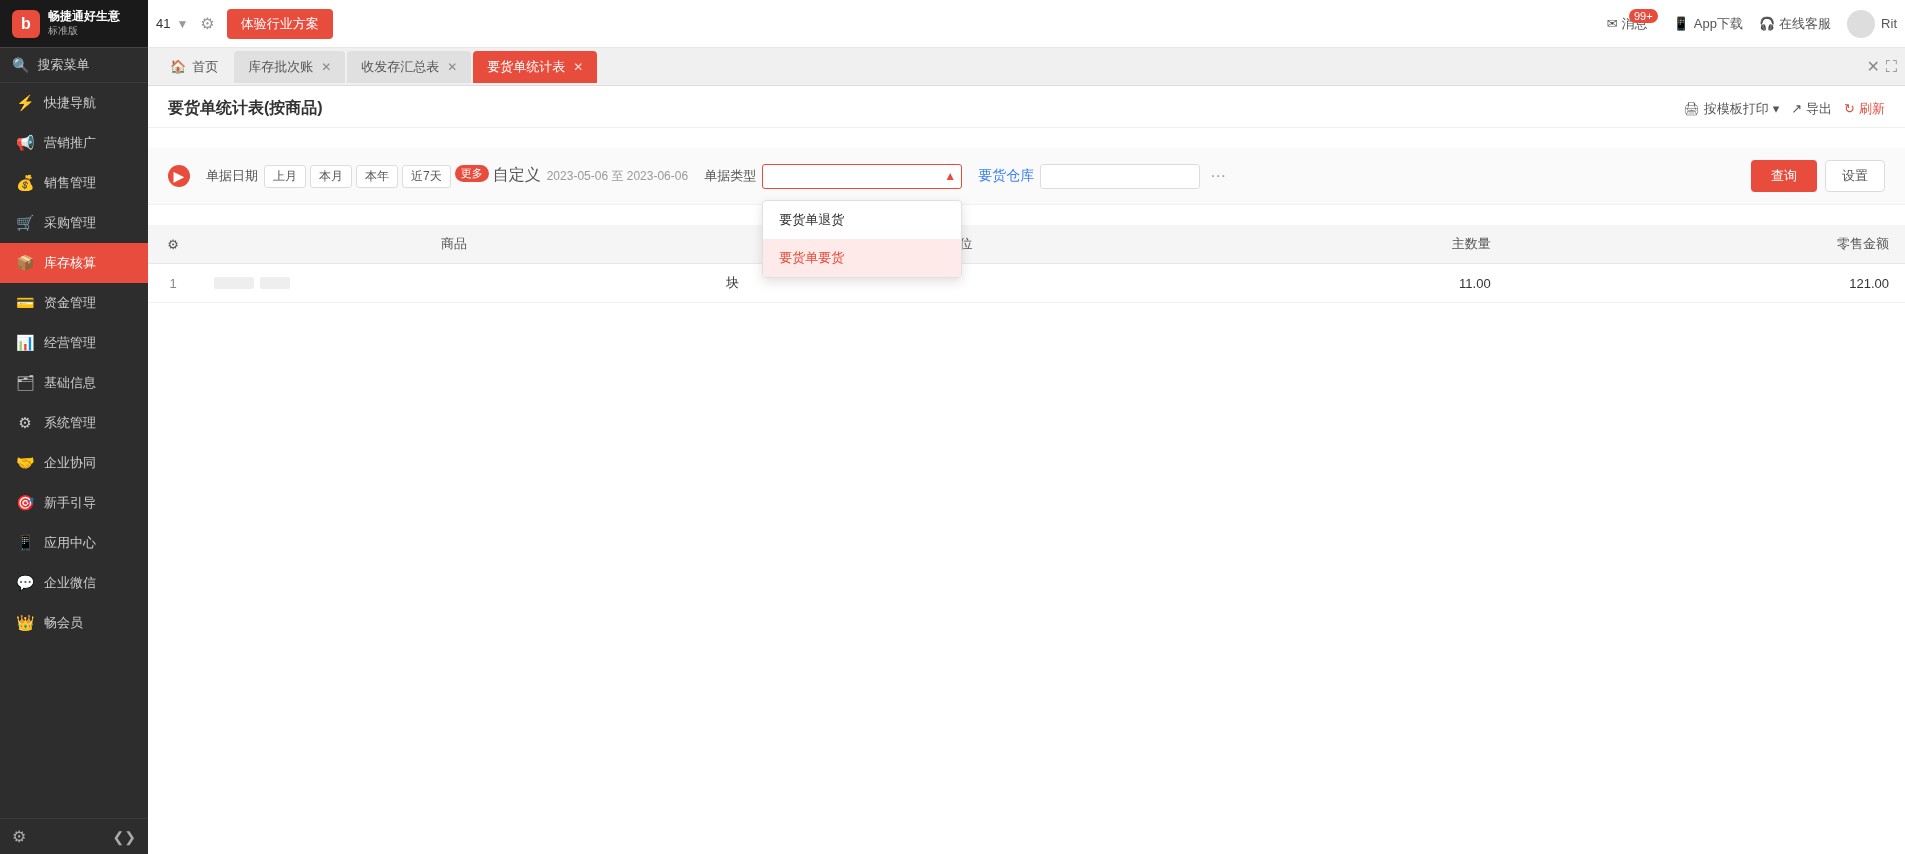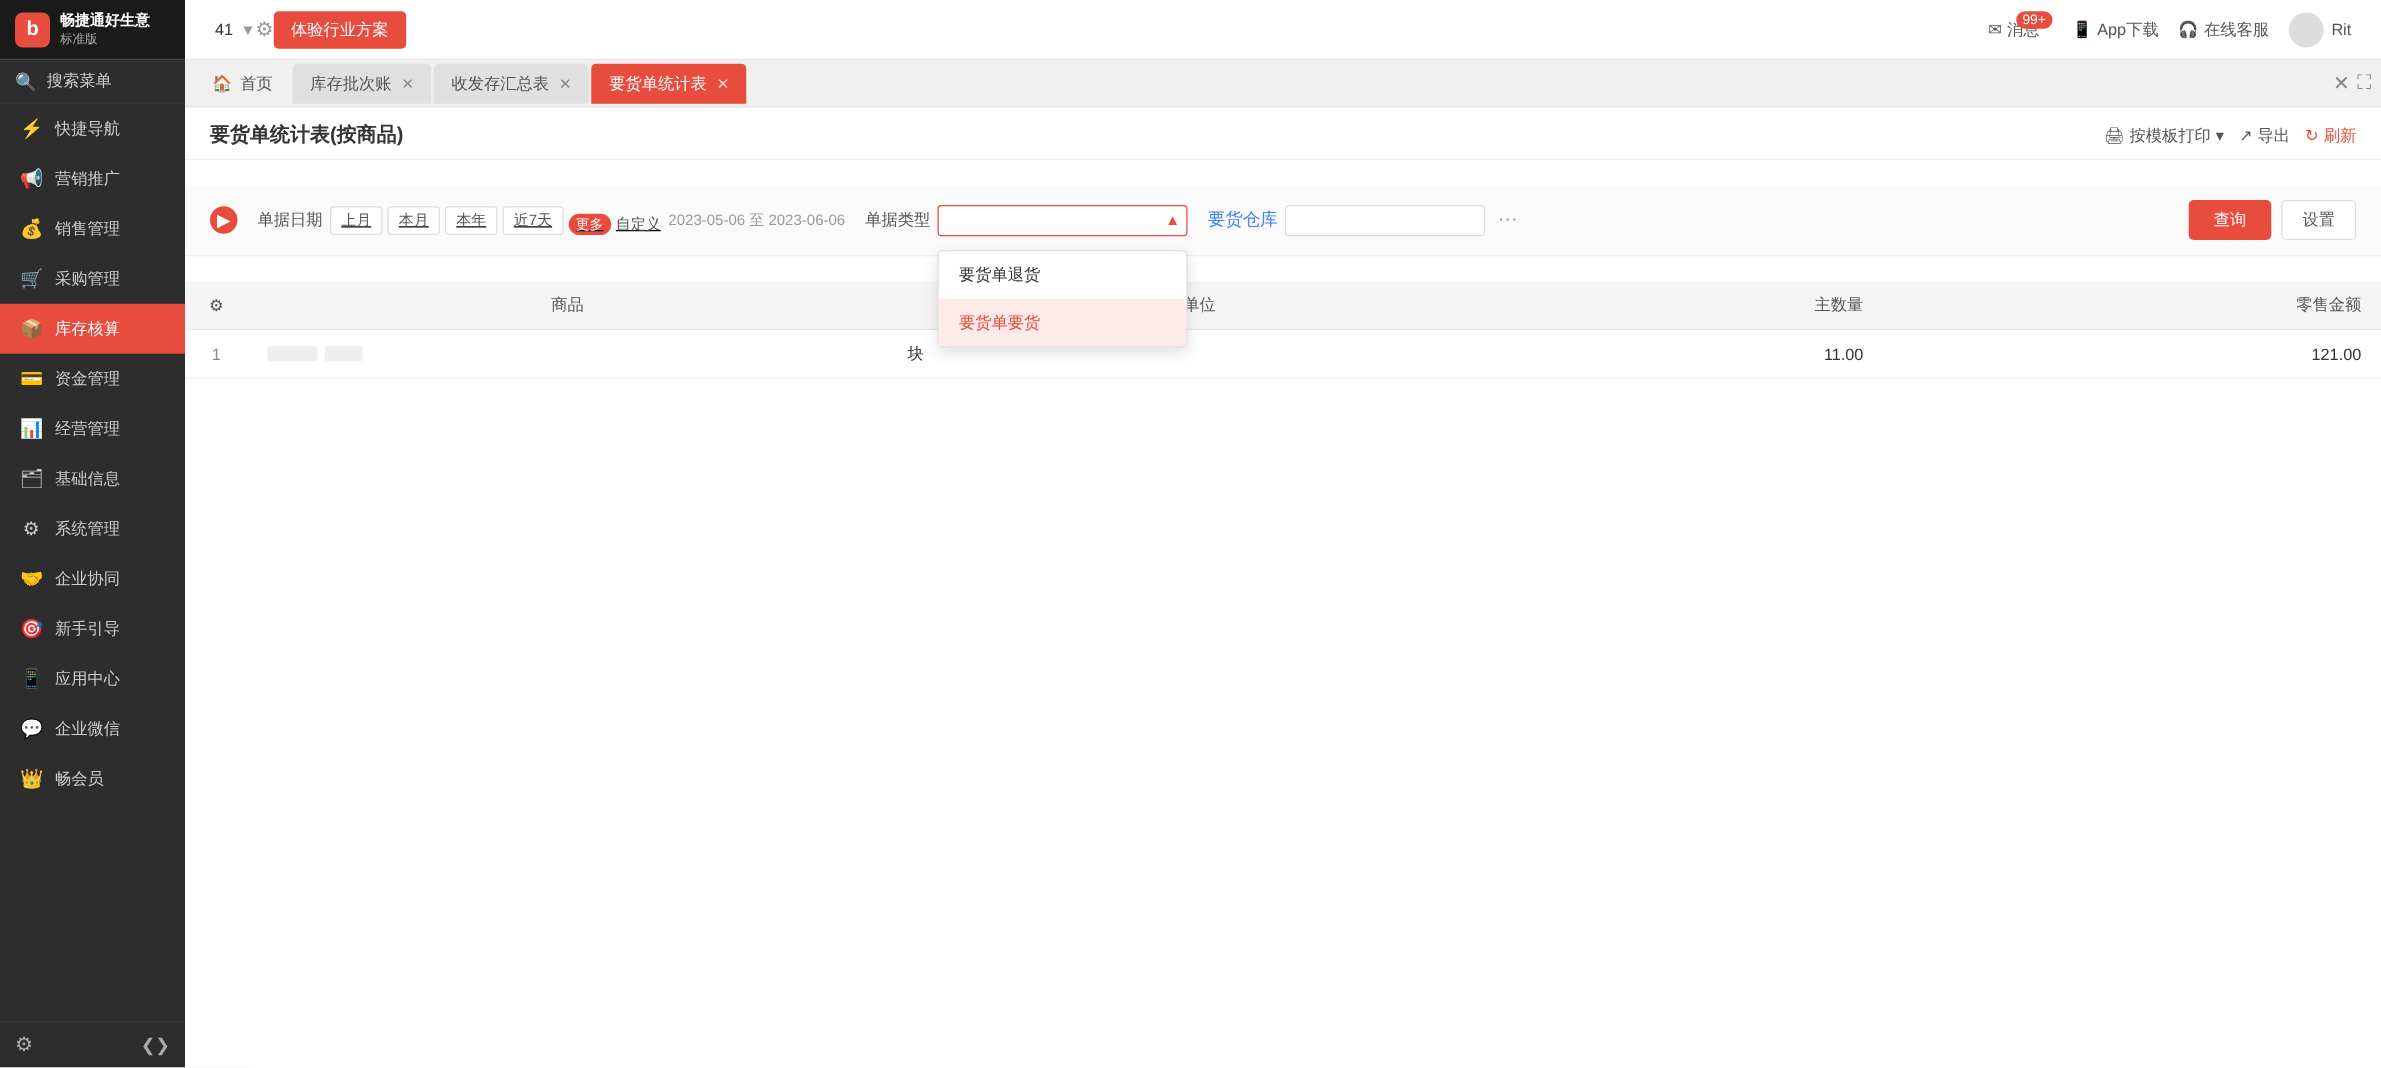--- a/index.html
+++ b/index.html
@@ -93,21 +93,22 @@
       overflow: hidden;
     }
 
     
     .topbar {
       height: 48px;
       background: #fff;
       border-bottom: 1px solid #e8e8e8;
       display: flex;
       align-items: center;
-      padding: 0 24px;
+      padding: 0 8px;
+      gap: 12px;
       flex-shrink: 0;
     }
     .topbar-store {
       display: flex;
       align-items: center;
       gap: 6px;
       color: #555;
       font-size: 13px;
     }
     .topbar-chevron { color: #999; font-size: 12px; }
@@ -255,23 +256,22 @@
       align-items: center;
       gap: 6px;
     }
     .filter-label {
       font-size: 13px;
       color: #555;
       white-space: nowrap;
     }
     .date-shortcuts {
       display: flex;
-      align-items: flex-end;
+      align-items: flex-start;
       gap: 4px;
-      text-decoration: underline;
     }
     .date-btn {
       padding: 2px 8px;
       border: 1px solid #ddd;
       border-radius: 3px;
       cursor: pointer;
       font-size: 12px;
       color: #555;
       background: #fff;
     }
@@ -281,21 +281,21 @@
     }
     .more-badge {
       background: #e74c3c;
       color: #fff;
       border-radius: 10px;
       padding: 1px 6px;
       font-size: 11px;
       cursor: pointer;
     }
     .custom-btn {
-      font-size: 12px;
+      font-size: 16px;
       color: #555;
       cursor: pointer;
       background: none;
       border: none;
     }
     .type-input {
       border: 1px solid #e74c3c;
       border-radius: 3px;
       padding: 4px 28px 4px 8px;
       font-size: 13px;

